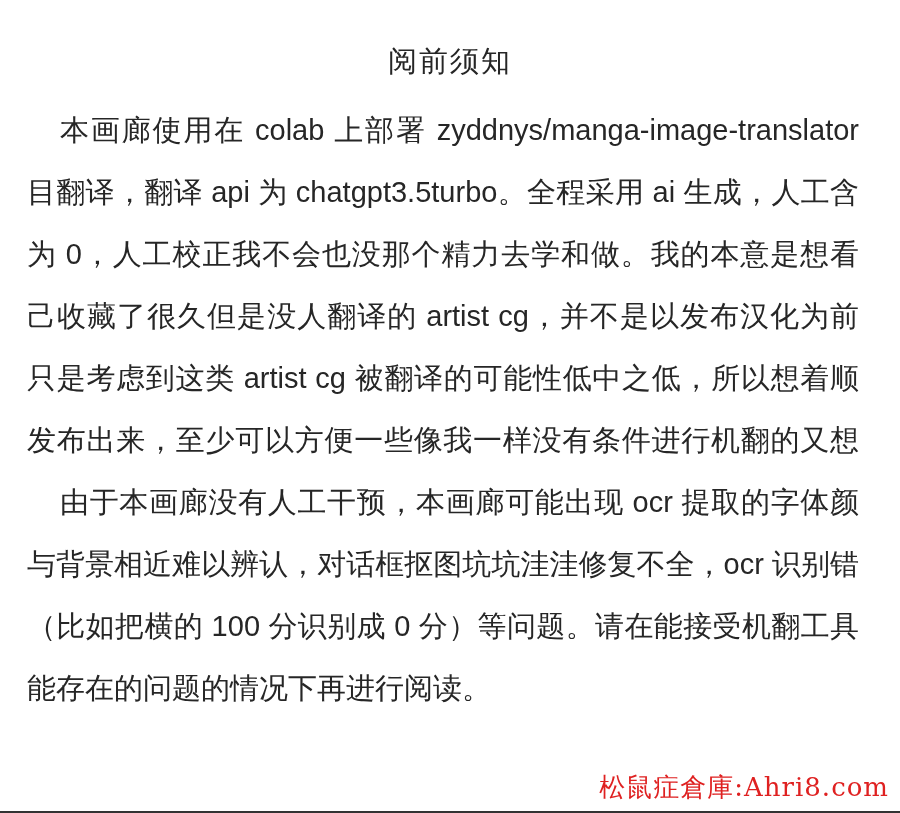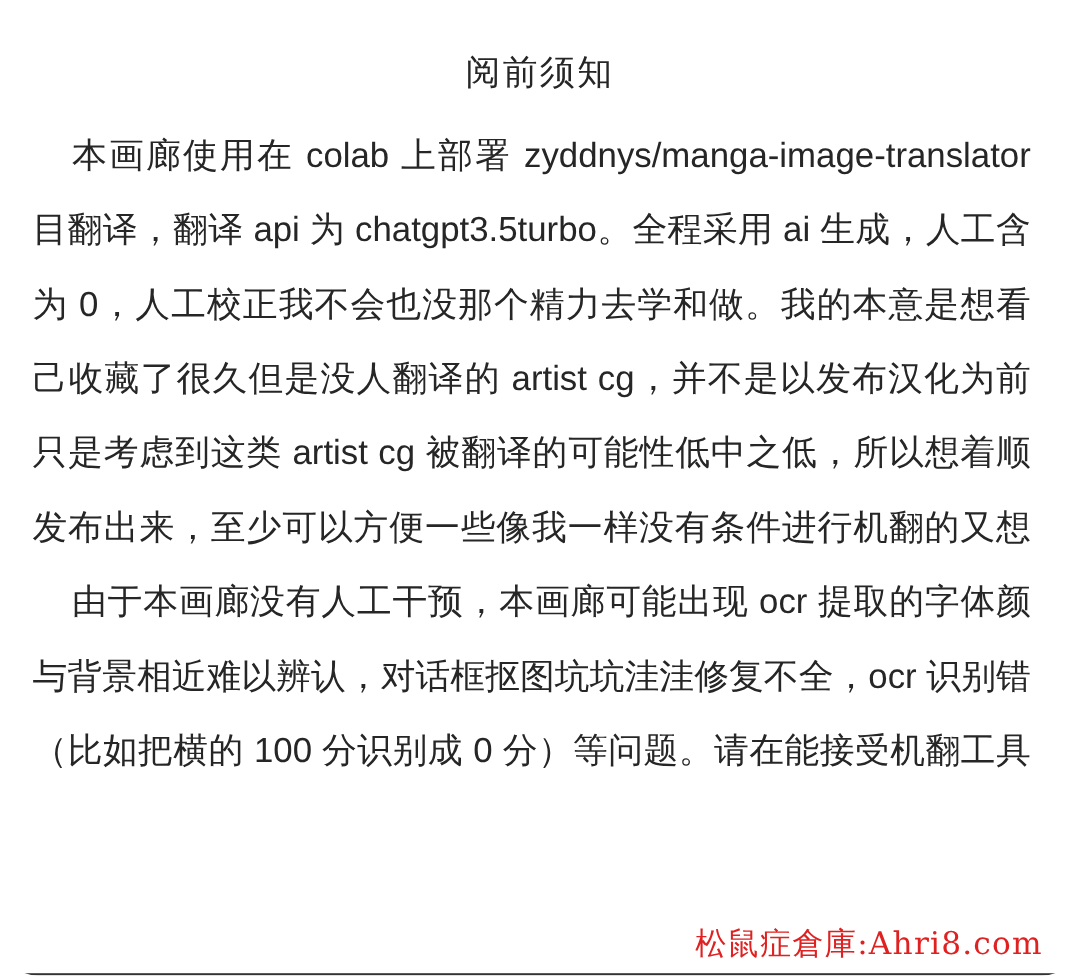--- a/index.html
+++ b/index.html
@@ -4,21 +4,20 @@
 <style>
   html,body{margin:0;padding:0;}
   .page{
     position:relative;
     width:900px;height:813px;
     background:var(--background,#ffffff);
     color:var(--text,#262626);
     font-family:"Liberation Sans","DejaVu Sans",sans-serif;
     overflow:hidden;
     box-sizing:border-box;
-    border-radius:32px;
   }
   .title{
     margin:0;
     padding-top:44px;
     font-size:29px;
     font-weight:400;
     line-height:34px;
     text-align:center;
     letter-spacing:2px;
   }
@@ -32,21 +31,21 @@
     text-align:justify;
     text-align-last:justify;
     -moz-text-align-last:justify;
     overflow:hidden;
   }
   .line.indent{ text-indent:33px; }
   .line.flush{ text-align-last:left; -moz-text-align-last:left; }
   .watermark{
     position:absolute;
     top:772px;
-    right:31px;
+    right:11px;
     font-family:"DejaVu Serif","Liberation Serif",serif;
     font-size:26px;
     line-height:30px;
     color:var(--watermarkRed,#df2121);
     letter-spacing:1px;
     white-space:nowrap;
   }
   .bottom-edge{
     position:absolute;
     left:0;bottom:0;
@@ -69,20 +68,21 @@
       <div class="line">为 0，人工校正我不会也没那个精力去学和做。我的本意是想看自</div>
       <div class="line">己收藏了很久但是没人翻译的 artist cg，并不是以发布汉化为前提，</div>
       <div class="line">只是考虑到这类 artist cg 被翻译的可能性低中之低，所以想着顺带</div>
       <div class="line">发布出来，至少可以方便一些像我一样没有条件进行机翻的又想看</div>
     </div>
 
     <div>
       <div class="line indent">由于本画廊没有人工干预，本画廊可能出现 ocr 提取的字体颜色</div>
       <div class="line">与背景相近难以辨认，对话框抠图坑坑洼洼修复不全，ocr 识别错误</div>
       <div class="line">（比如把横的 100 分识别成 0 分）等问题。请在能接受机翻工具可</div>
+      <div class="line flush">能存在的问题的情况下再进行阅读。</div>
     </div>
 
   </div>
 
   <div class="watermark">松鼠症倉庫:Ahri8.com</div>
 
   <div class="bottom-edge"></div>
 
 </div>
 

